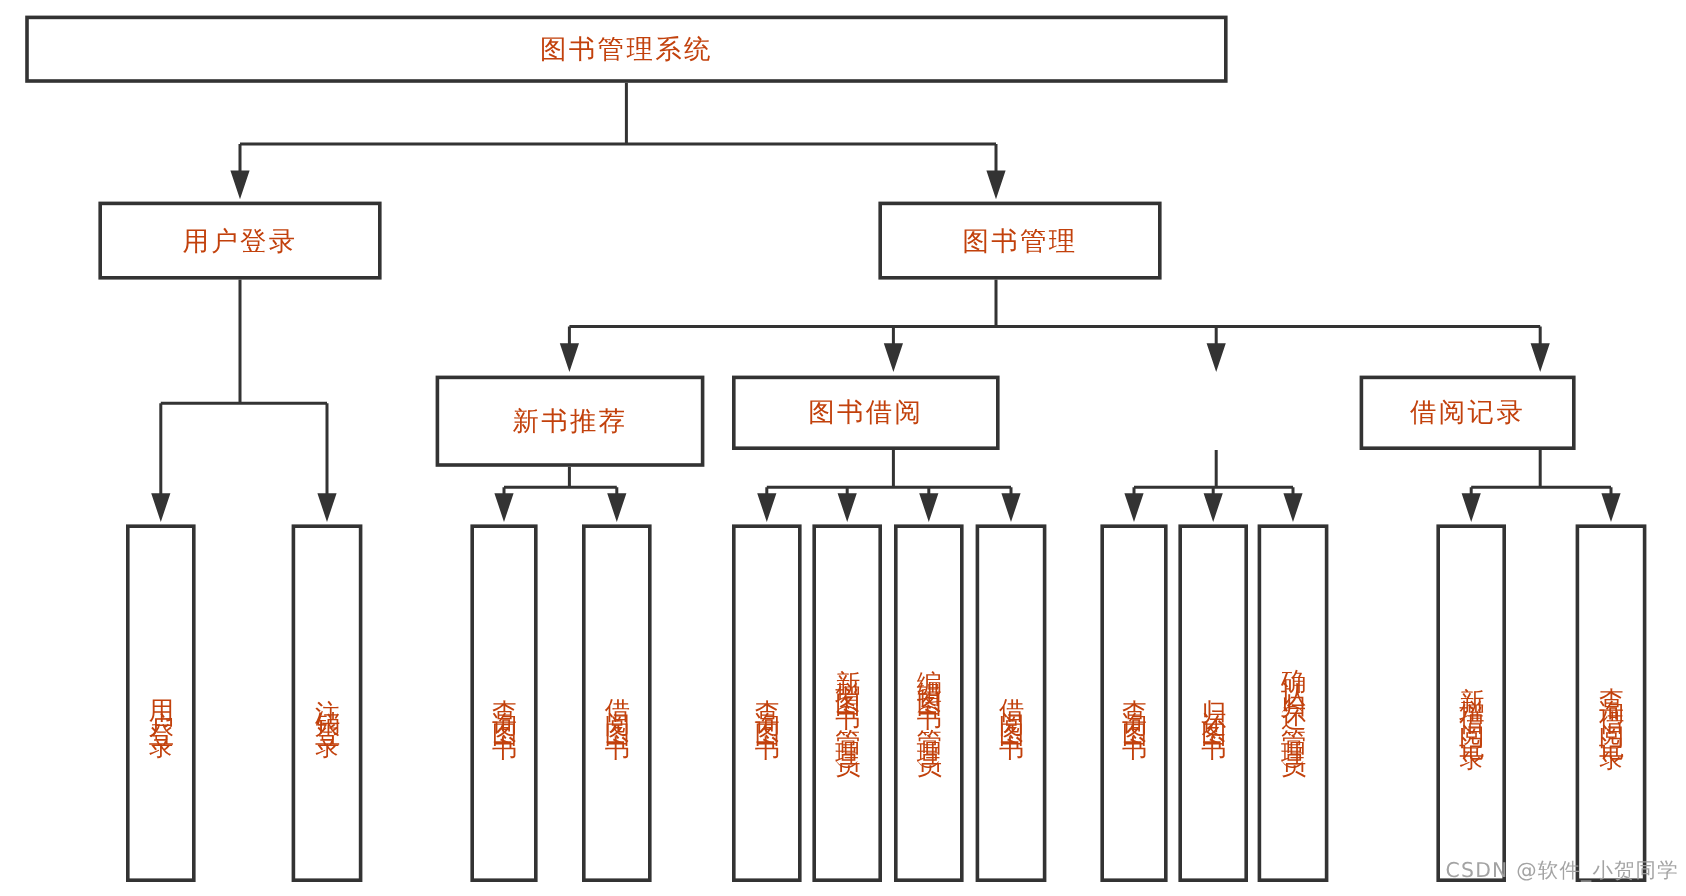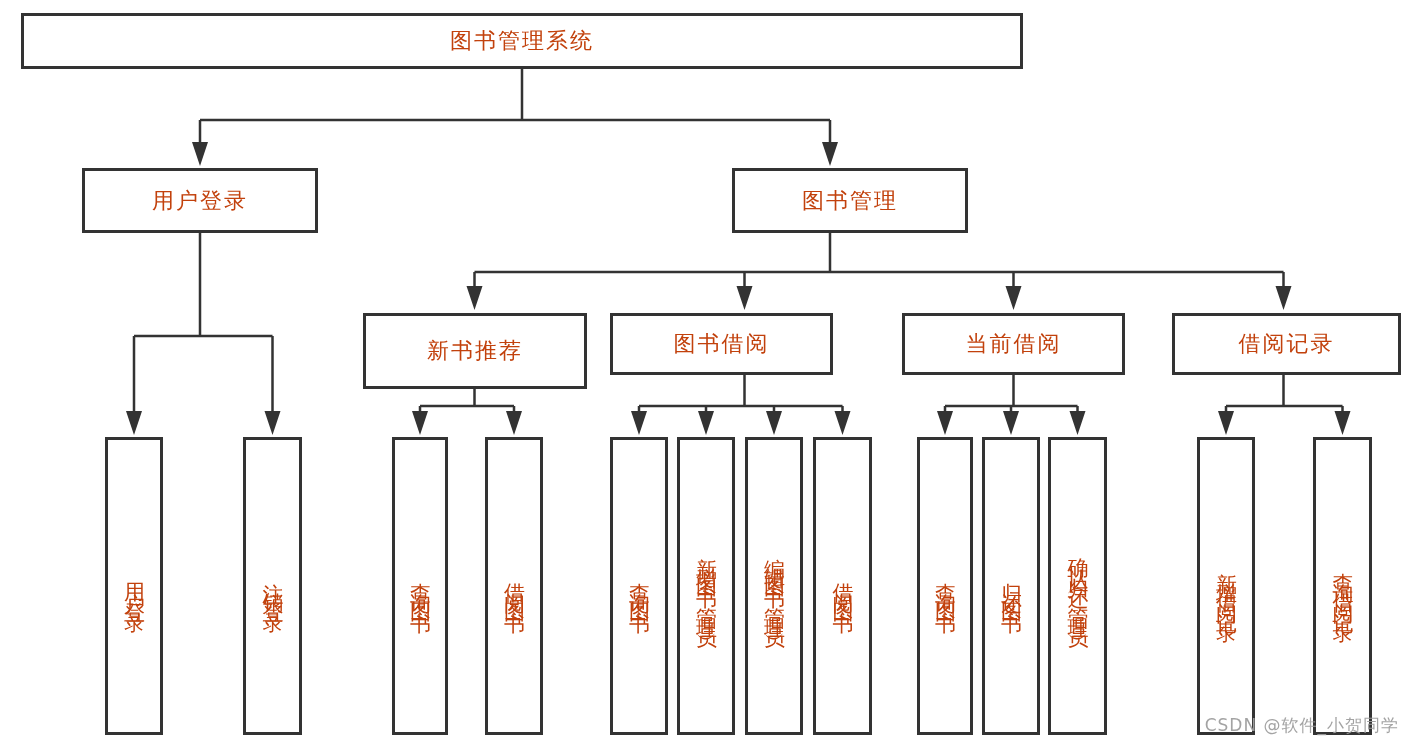--- a/index.html
+++ b/index.html
@@ -93,22 +93,21 @@
       M1334.5 411 L1350.5 411 L1342.5 435 Z"></path>
   </svg>
 
   <div class="node h" style="left:21px; top:13px; width:1002px; height:56px;">图书管理系统</div>
 
   <div class="node h" style="left:82px; top:168px; width:236px; height:65px;">用户登录</div>
   <div class="node h" style="left:712px; top:168px; width:236px; height:65px;margin-left:20px;">图书管理</div>
 
   <div class="node h" style="left:363px; top:313px; width:224px; height:76px;">新书推荐</div>
   <div class="node h" style="left:610px; top:313px; width:223px; height:62px;">图书借阅</div>
-  <div class="node h" style="left:902px; top:313px; width:223px; height:62px;">当前借阅</div>
-  <div class="node h" style="left:1172px; top:313px; width:229px; height:62px;font-family:Liberation Serif, serif;">借阅记录</div>
+  <div class="node h" style="left:1133px; top:313px; width:180px; height:62px;font-family:Liberation Serif, serif;">借阅记录</div>
 
   <div class="node v" style="left:105px; top:437px; width:58px; height:298px;">用户登录</div>
   <div class="node v" style="left:243px; top:437px; width:59px; height:298px;">注销登录</div>
 
   <div class="node v" style="left:392px; top:437px; width:56px; height:298px;">查询图书</div>
   <div class="node v" style="left:485px; top:437px; width:58px; height:298px;">借阅图书</div>
 
   <div class="node v" style="left:610px; top:437px; width:58px; height:298px;">查询图书</div>
   <div class="node v" style="left:677px; top:437px; width:58px; height:298px;">新增图书（管理员）</div>
   <div class="node v" style="left:745px; top:437px; width:58px; height:298px;">编辑图书（管理员）</div>

